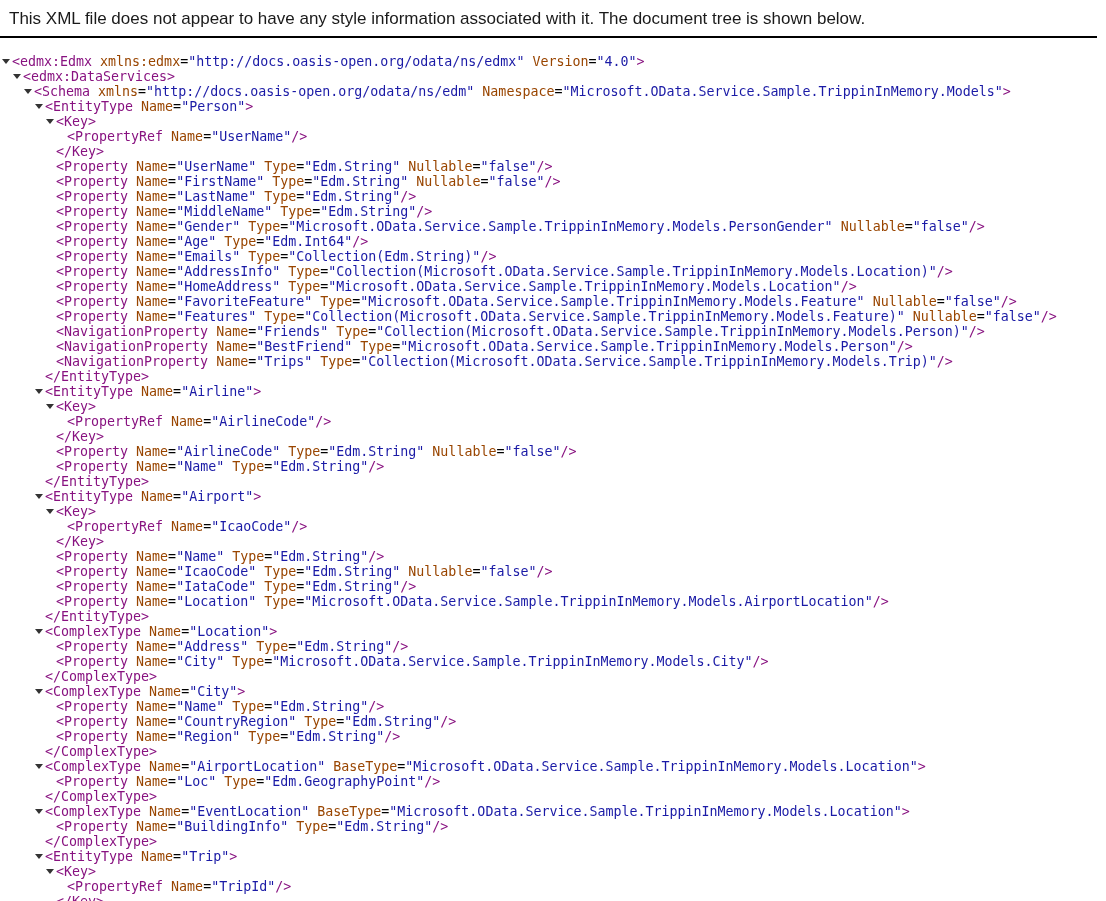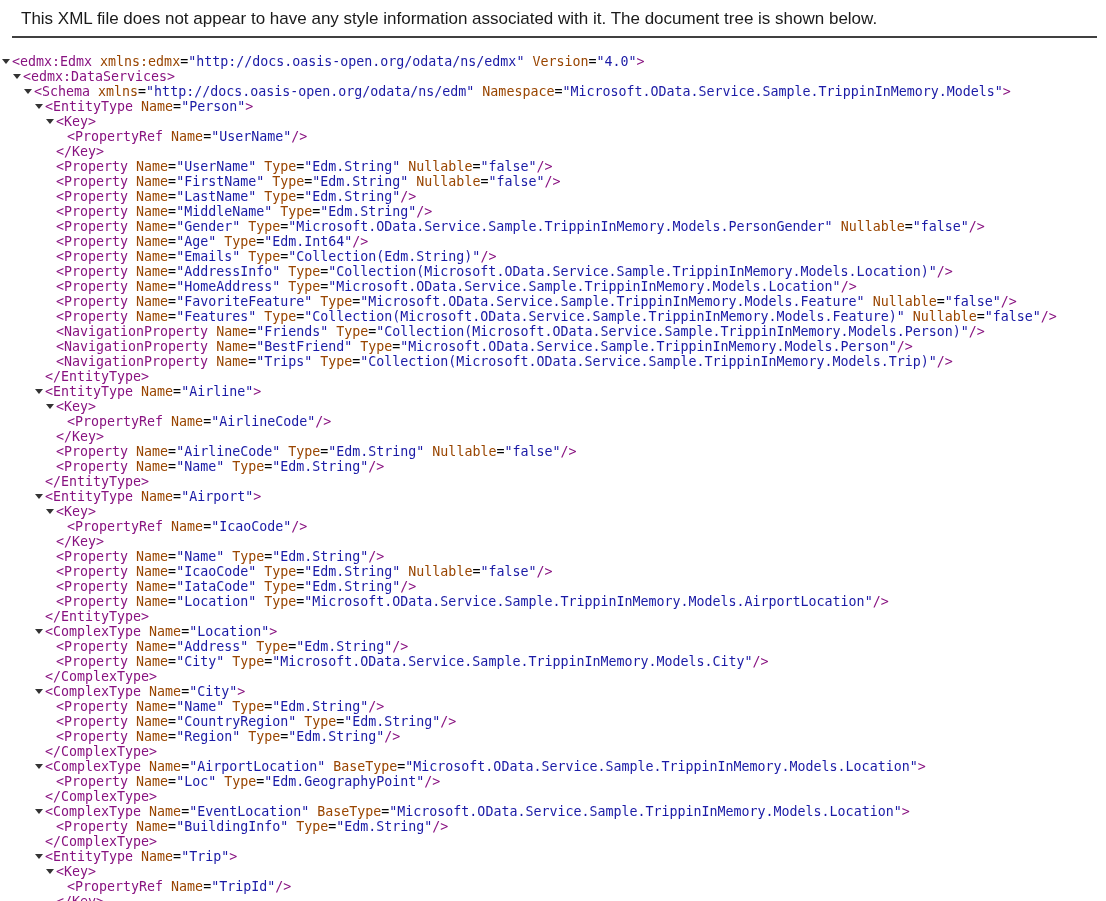--- a/index.html
+++ b/index.html
@@ -5,22 +5,22 @@
   html, body { margin: 0; padding: 0; }
   body {
     width: 1106px; height: 901px; overflow: hidden;
     background: #ffffff;
   }
   .notice {
     font-family: "Liberation Sans", sans-serif;
     font-size: 17px;
     color: #1a1a1a;
     padding: 9px 0 7px 9px;
-    margin: 0 9px 0 12px;
-    border-bottom: 2px solid #404040;
+    margin: 0 9px 0 0;
+    border-bottom: 2px solid #000000;
   }
   #tree {
     margin-top: 16px;
     font-family: "DejaVu Sans Mono", "Liberation Mono", monospace;
     font-size: 13.3px;
     line-height: 15px;
     white-space: pre;
     color: #000000;
   }
   .line { height: 15px; }

